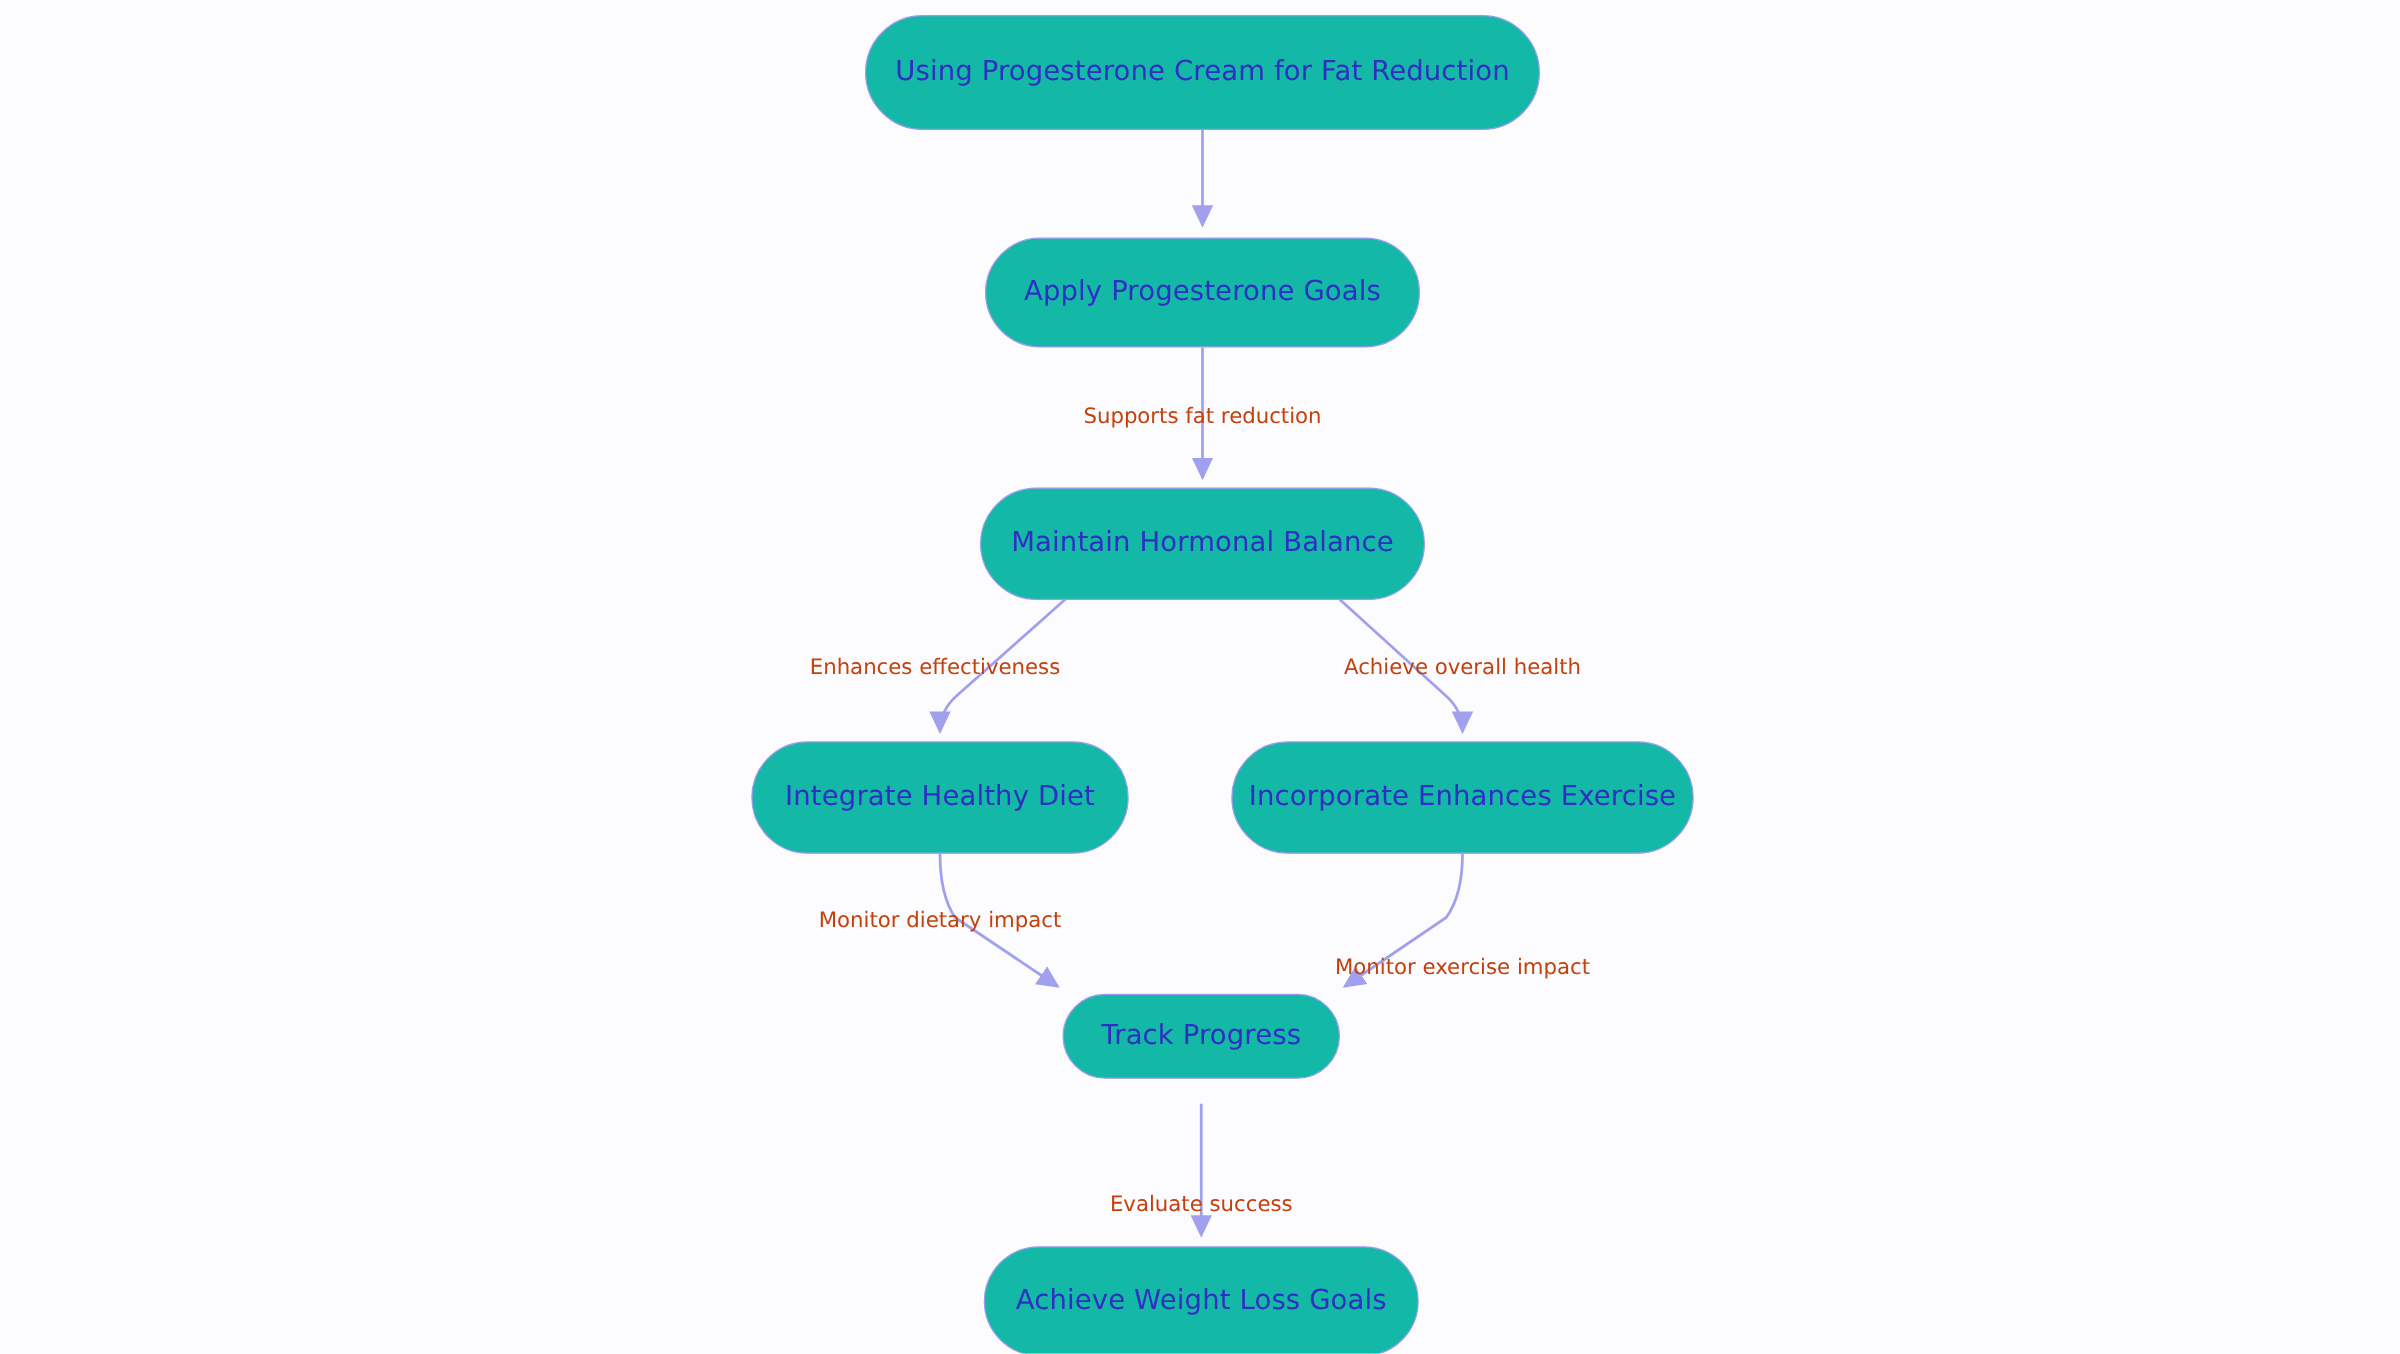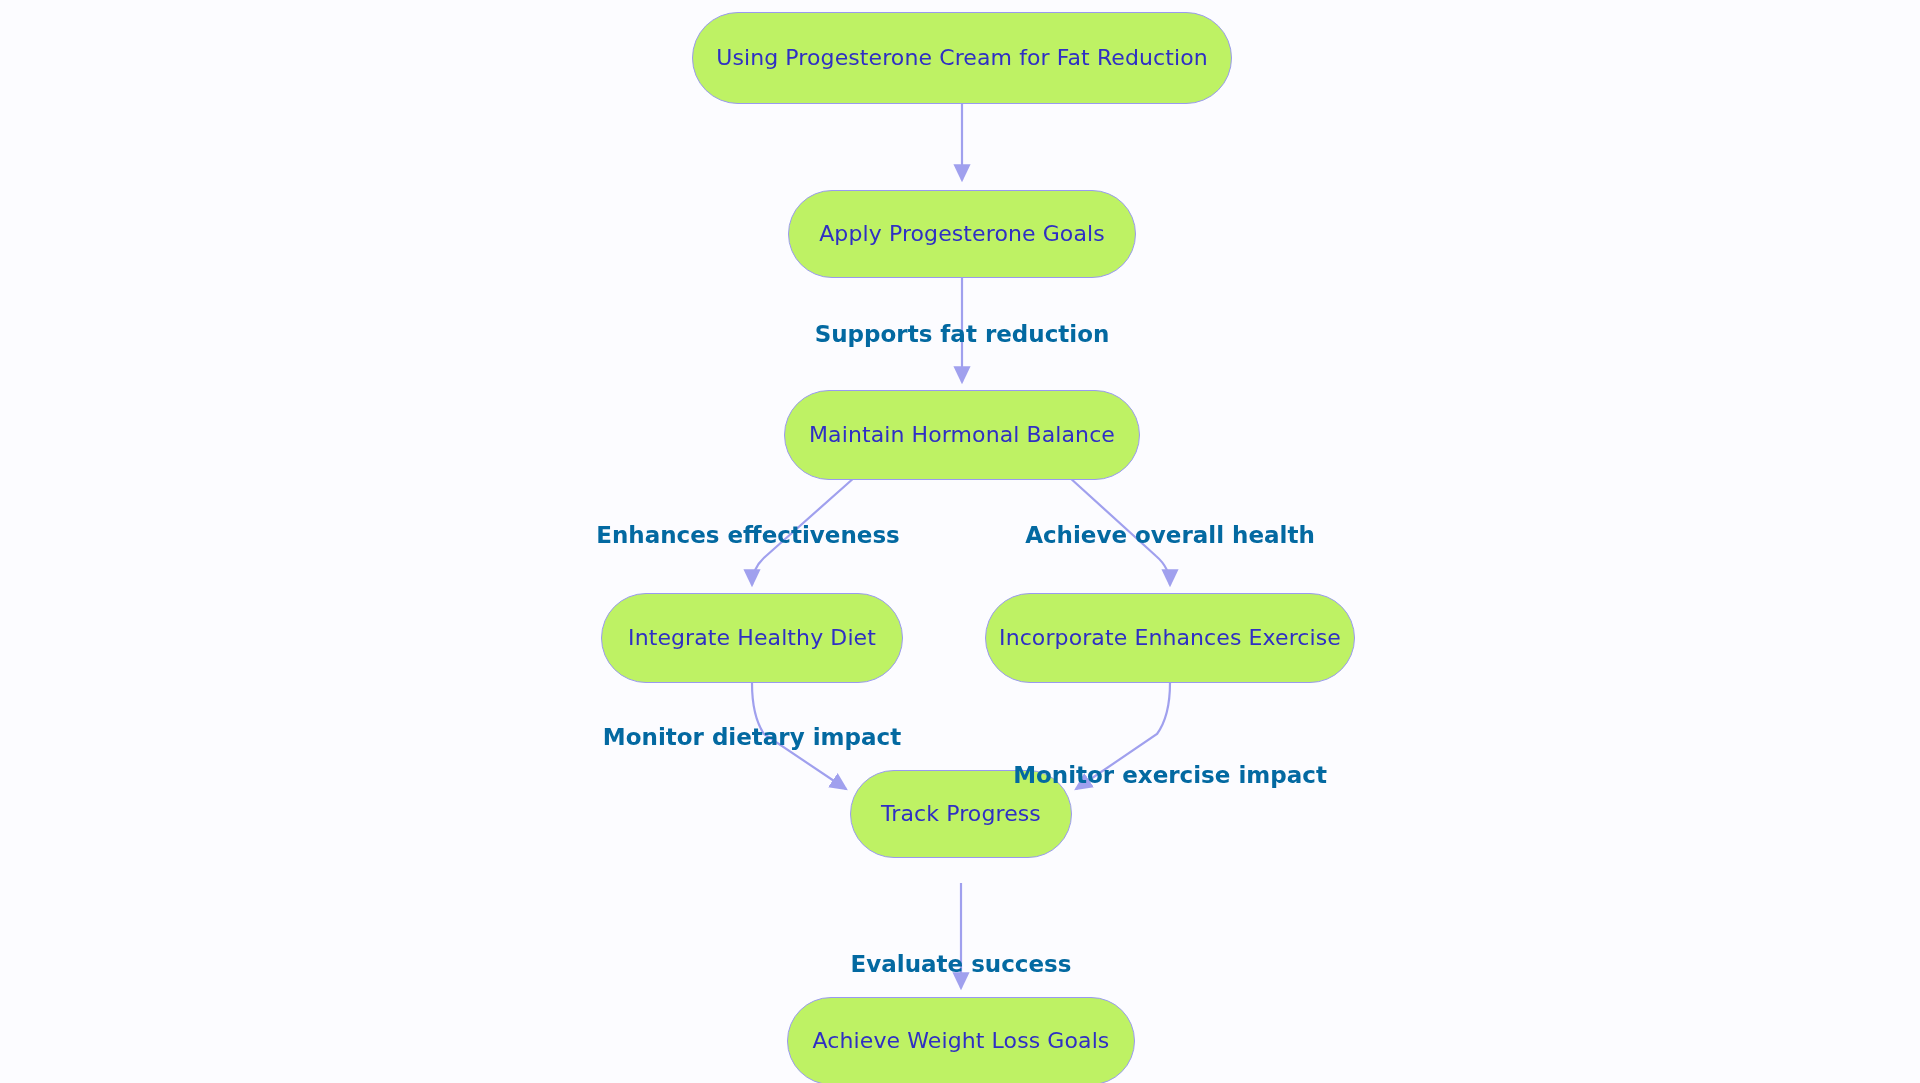--- a/index.html
+++ b/index.html
@@ -19,38 +19,38 @@
     position: absolute;
     left: 0;
     top: 0;
     width: 1920px;
     height: 1083px;
     pointer-events: none;
   }
   .node {
     position: absolute;
     box-sizing: border-box;
-    background: #bef264;
+    background: #14b8a6;
     border: 1.4px solid #9a9af0;
     border-radius: 999px;
     display: flex;
     align-items: center;
     justify-content: center;
     color: #2f2fc4;
     font-size: 22px;
     font-weight: 400;
     letter-spacing: 0.1px;
     white-space: nowrap;
     line-height: 1;
   }
   .edge-label {
     position: absolute;
-    color: #0369a1;
-    font-size: 23px;
-    font-weight: 700;
+    color: #c2410c;
+    font-size: 17px;
+    font-weight: 400;
     white-space: nowrap;
     line-height: 1;
     transform: translate(-50%, -50%);
     background: transparent;
   }
 </style>
 </head>
 <body>
 
 <div id="canvas">
@@ -86,21 +86,21 @@
   </div>
 
   <div class="node" style="left:784px; top:390px; width:356px; height:90px;">
     <span>Maintain Hormonal Balance</span>
   </div>
 
   <div class="node" style="left:985px; top:593px; width:370px; height:90px;">
     <span>Incorporate Enhances Exercise</span>
   </div>
 
-  <div class="node" style="left:850px; top:770px; width:222px; height:88px;">
+  <div class="node" style="left:850px; top:795px; width:222px; height:68px;">
     <span>Track Progress</span>
   </div>
 
   <div class="node" style="left:787px; top:997px; width:348px; height:88px;">
     <span>Achieve Weight Loss Goals</span>
   </div>
 
   <div class="edge-label" style="left:962px; top:334px;">Supports fat reduction</div>
 
   <div class="edge-label" style="left:748px; top:535px;">Enhances effectiveness</div>

